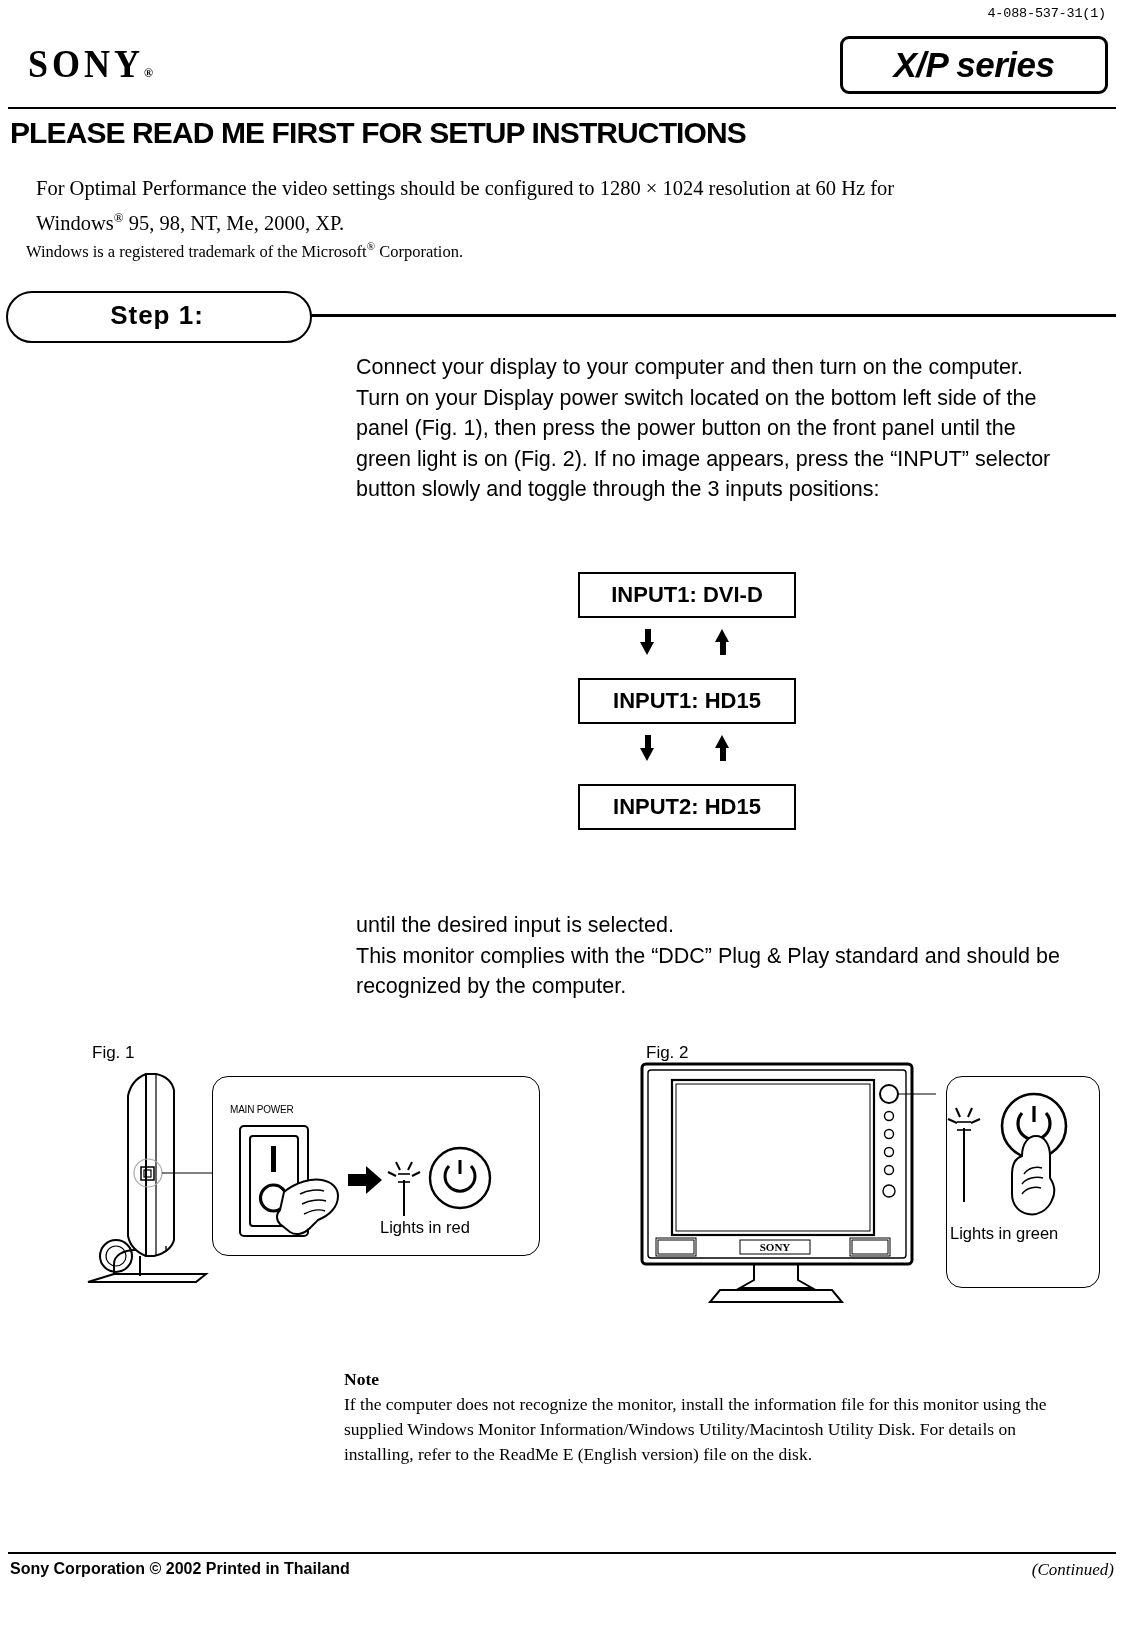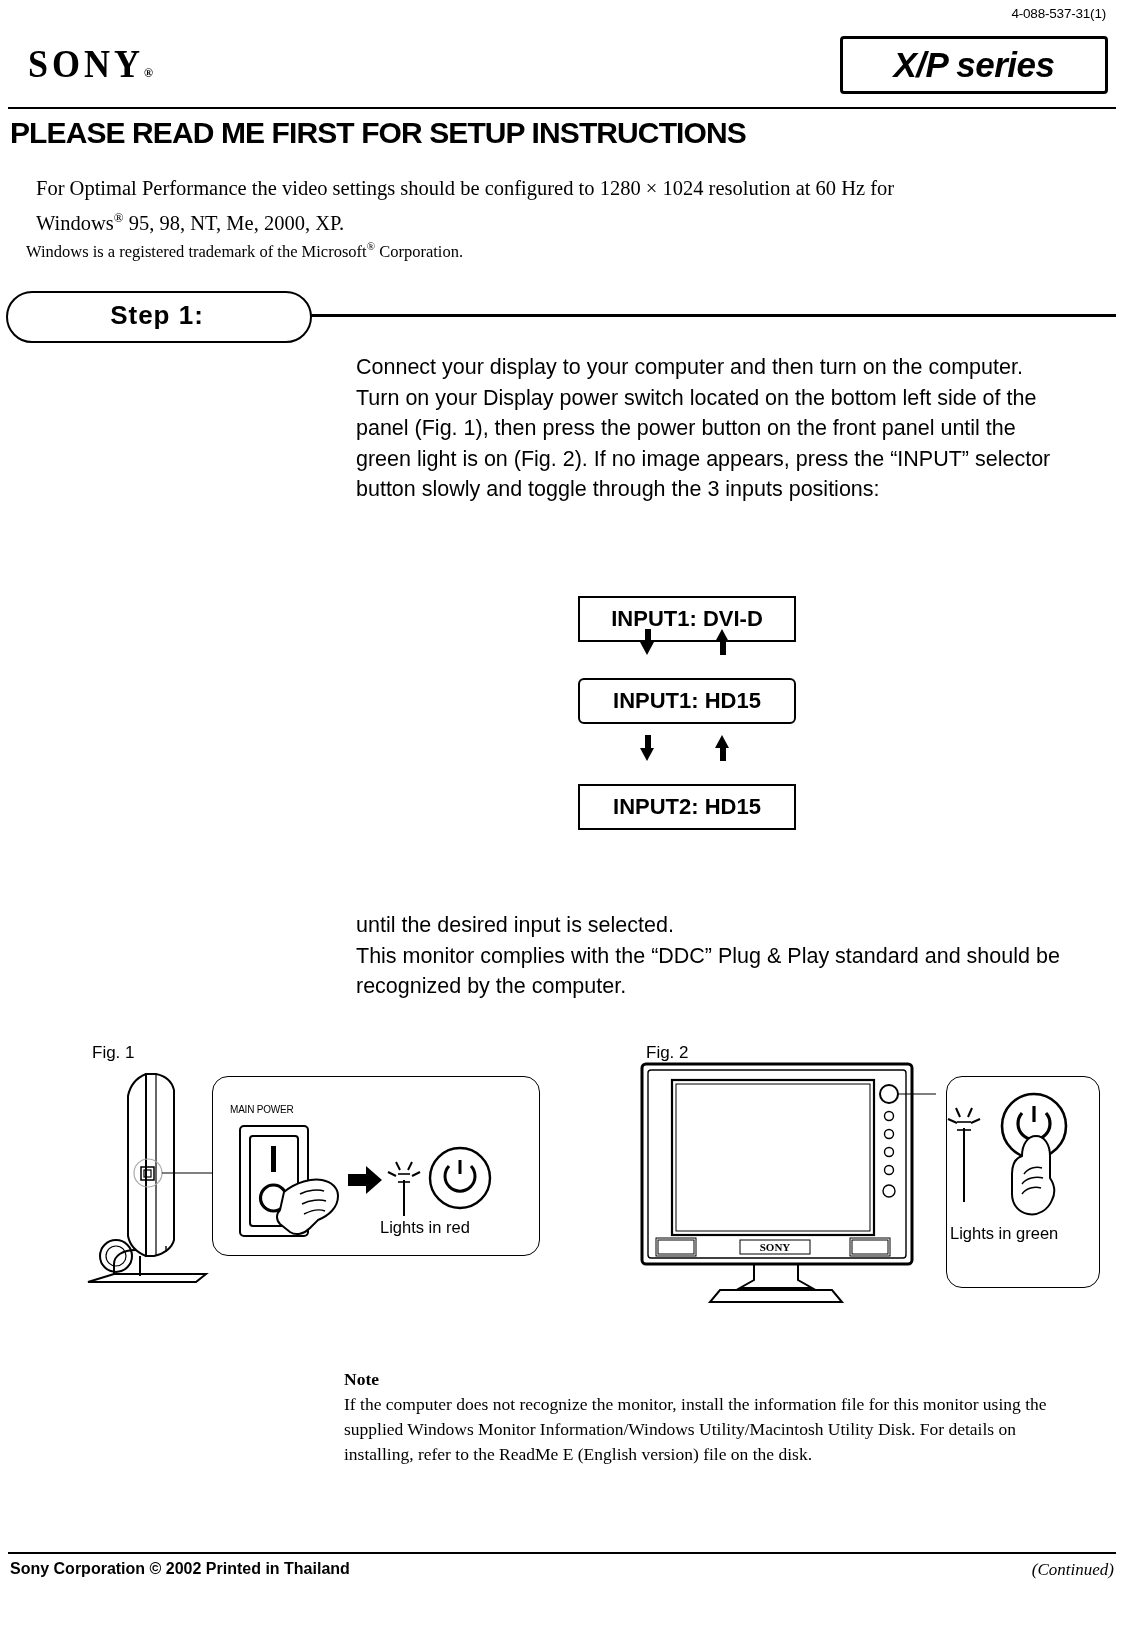--- a/index.html
+++ b/index.html
@@ -20,21 +20,21 @@
     left: 0; top: 0;
     width: 1124px;
     height: 1632px;
   }
 
   
   .doc-number {
     position: absolute;
     right: 18px;
     top: 6px;
-    font-family: Liberation Sans, sans-serif;
+    font-family: Liberation Mono, monospace;
     font-size: 13.5px;
     letter-spacing: -0.2px;
   }
 
   
   .sony-logo {
     position: absolute;
     left: 28px;
     top: 40px;
     font-family: "Liberation Serif", serif;
@@ -52,21 +52,21 @@
   }
 
   
   .series-box {
     position: absolute;
     right: 16px;
     top: 36px;
     width: 262px;
     height: 52px;
     border: 3px solid #000;
-    border-radius: 4px;
+    border-radius: 9px;
     display: flex;
     align-items: center;
     justify-content: center;
   }
   .series-box .label {
     font-family: "Liberation Sans", sans-serif;
     font-weight: bold;
     font-style: italic;
     font-size: 35px;
     letter-spacing: -0.5px;
@@ -170,22 +170,22 @@
     width: 214px;
     height: 42px;
     border: 2.5px solid #000;
     display: flex;
     align-items: center;
     justify-content: center;
     font-family: "Liberation Sans", sans-serif;
     font-weight: bold;
     font-size: 22px;
   }
-  #ibox0 { left: 578px; top: 596px; }
-  #ibox1 { left: 578px; top: 678px; border-radius: 6px; }
+  #ibox0 { left: 578px; top: 572px; }
+  #ibox1 { left: 578px; top: 678px; }
   #ibox2 { left: 578px; top: 784px; }
 
   .arrow-pair {
     position: absolute;
     width: 90px;
     height: 32px;
     left: 640px;
     display: flex;
     align-items: center;
     justify-content: space-between;

